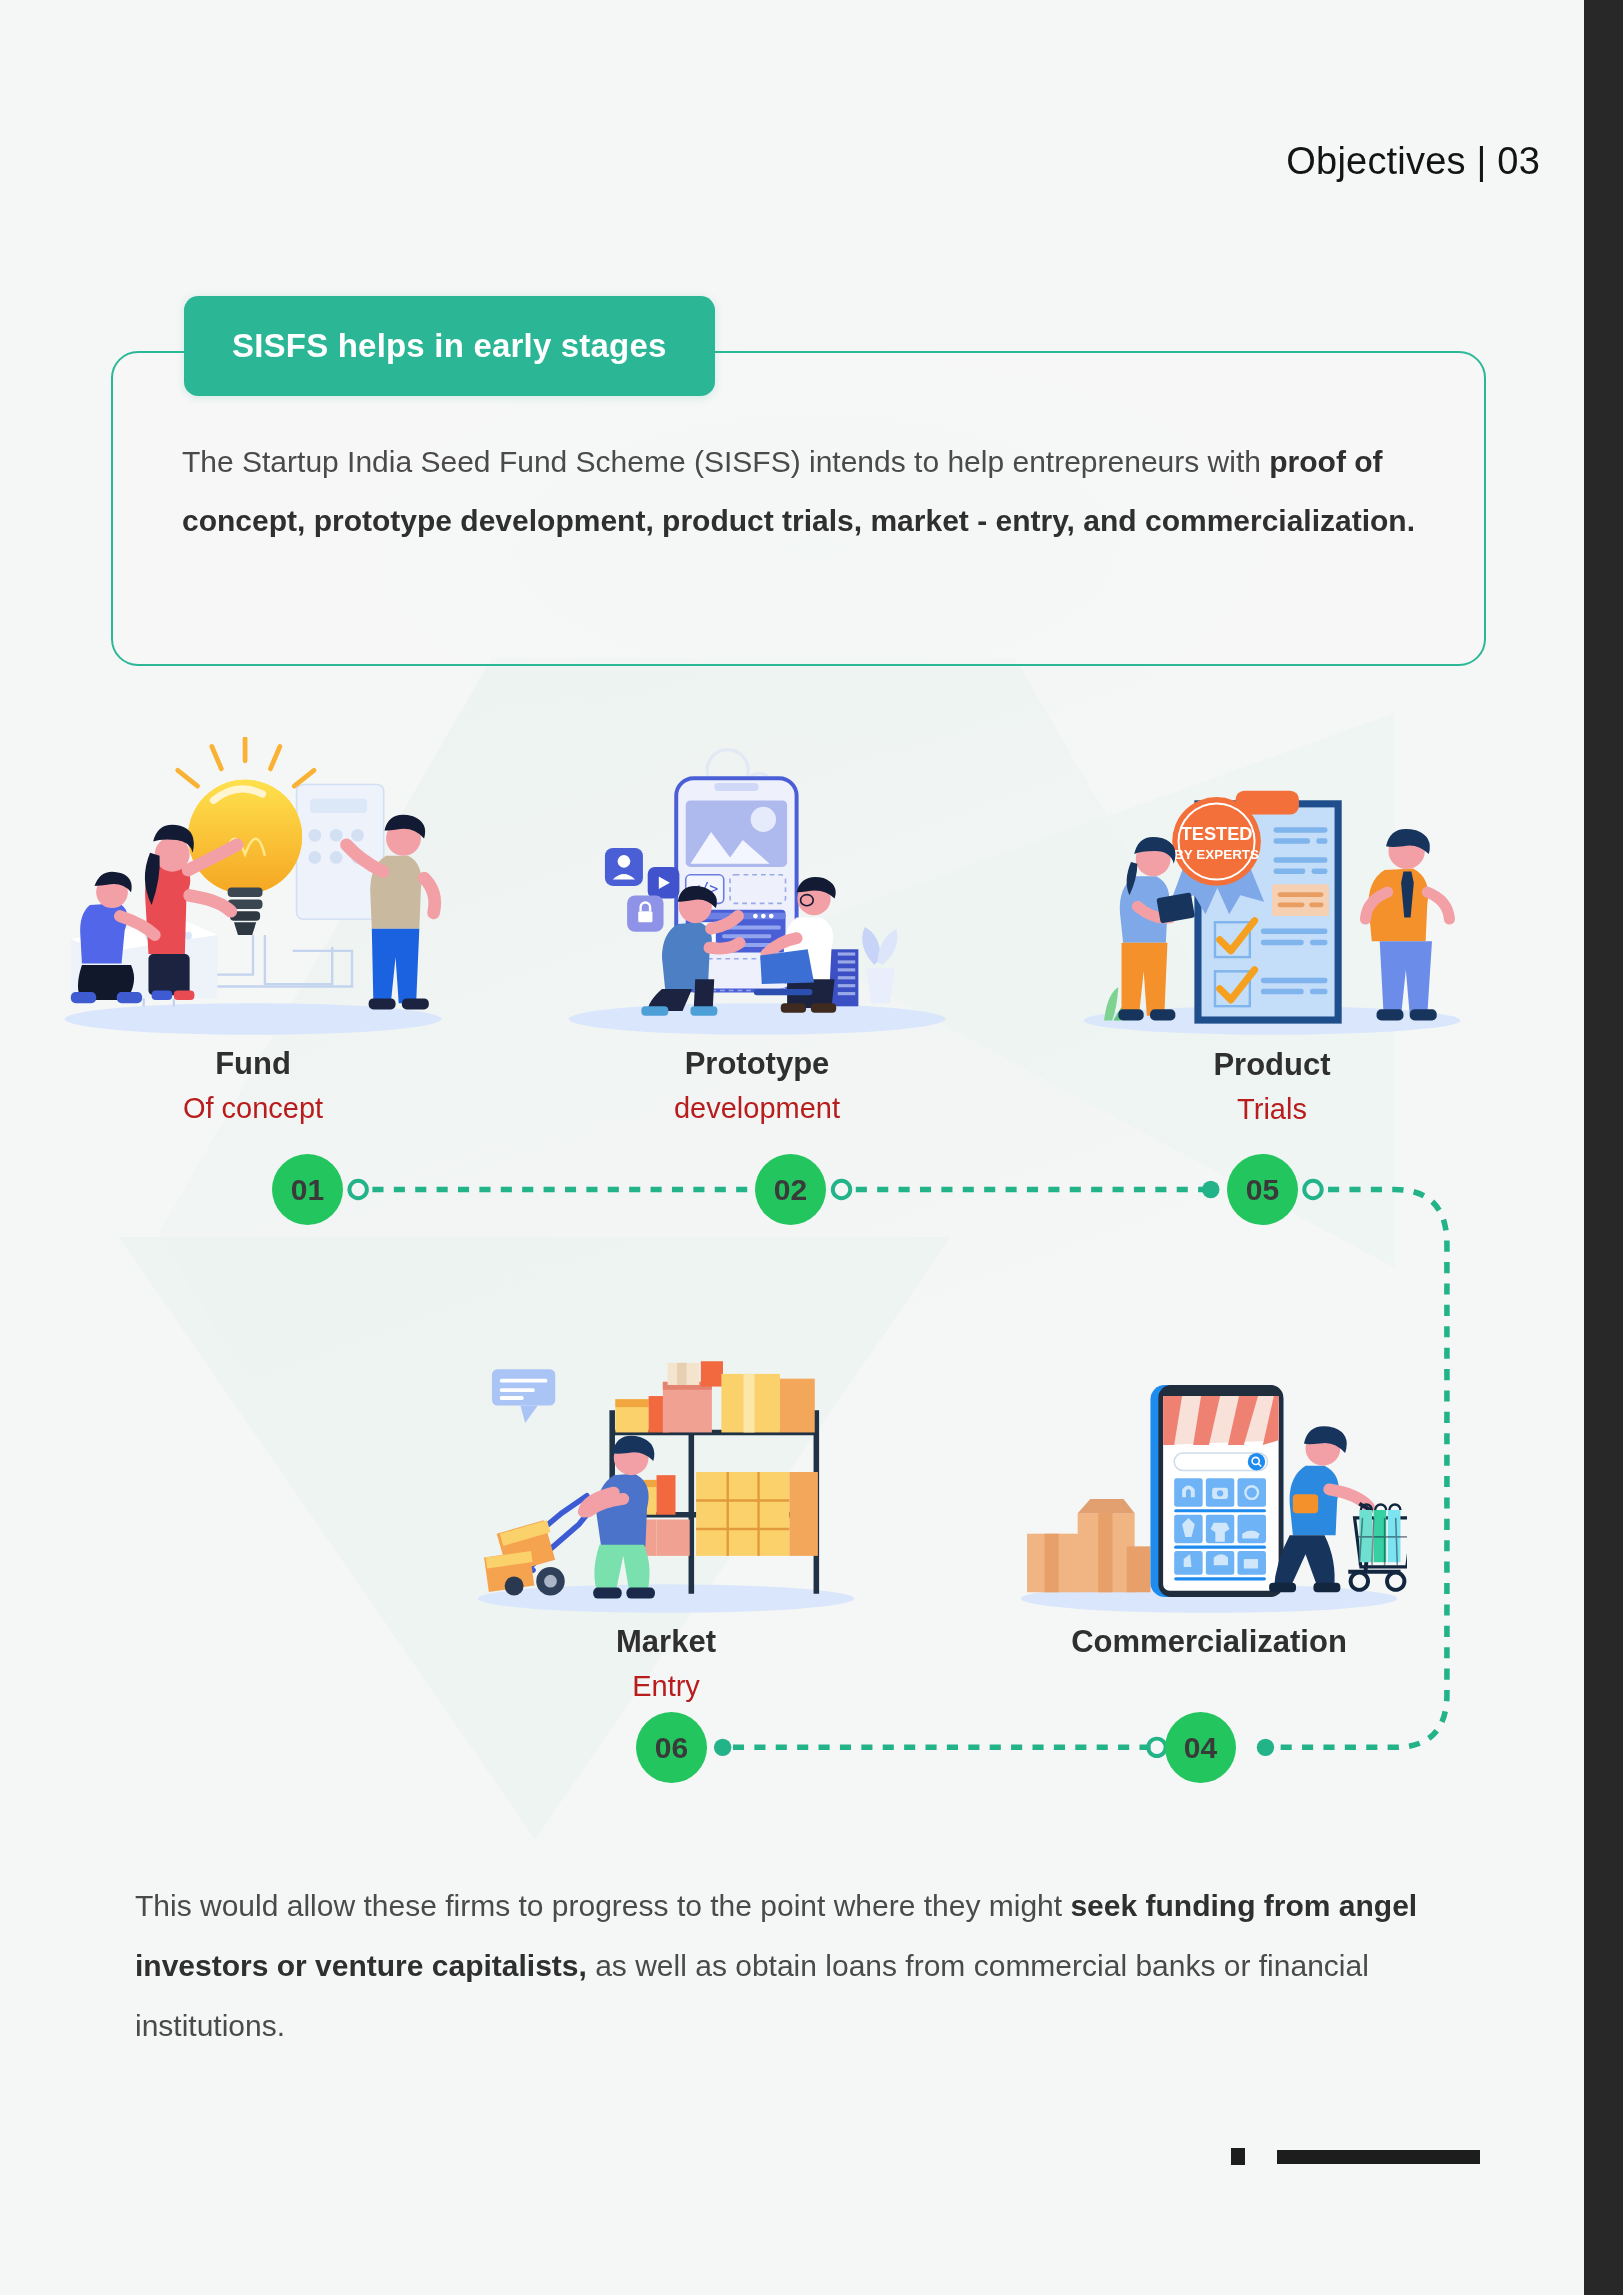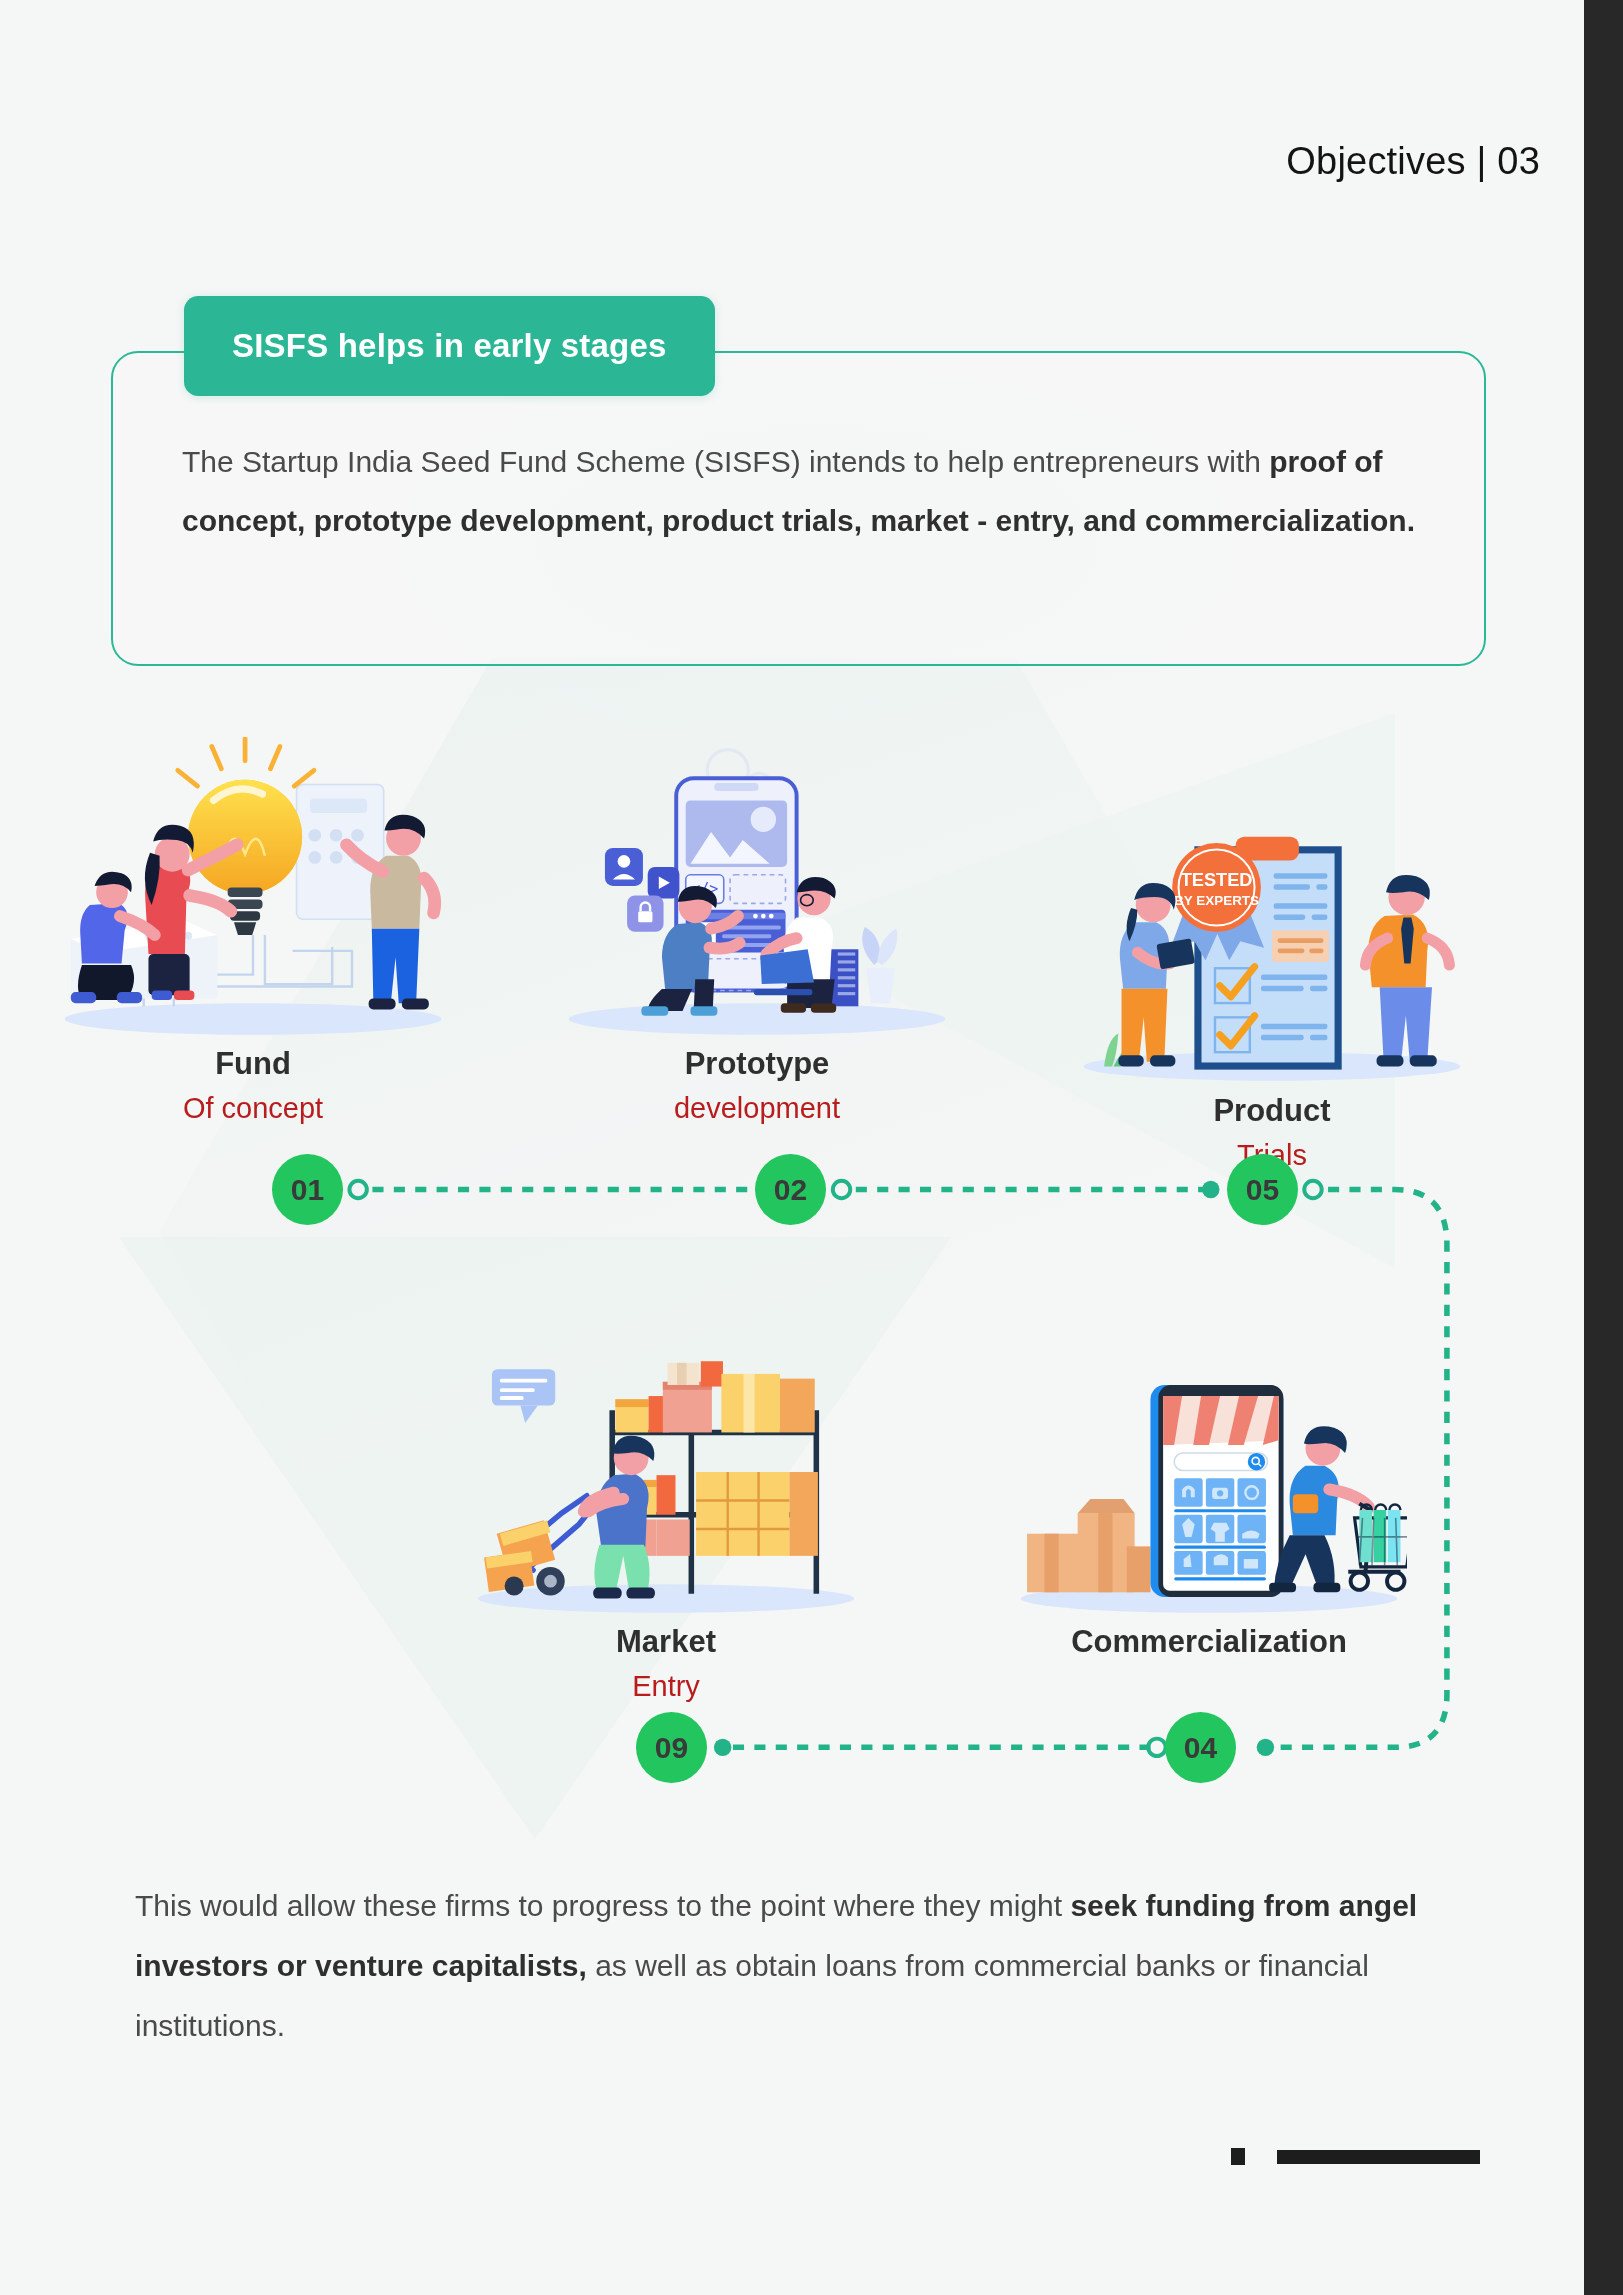--- a/index.html
+++ b/index.html
@@ -78,21 +78,21 @@
 
   
   .step { position:absolute; text-align:center; }
   .art { position:relative; margin:0 auto; }
   .step-title { font-size:31px; font-weight:700; color:#2f2f2f; margin-top:8px; }
   .step-sub   { font-size:29px; font-weight:400; color:#b91c1c; margin-top:9.5px; }
 
   
   #step-1 { left:55px;  top:737px; width:396px; }
   #step-2 { left:559px; top:737px; width:396px; }
-  #step-3 { left:1074px;top:819px; width:396px; }
+  #step-3 { left:1074px;top:773px; width:396px; }
   
   #step-4 { left:468px;  top:1347px; width:396px; }
   #step-5 { left:1011px; top:1347px; width:396px; }
 
   
   #timeline { position:absolute; left:0; top:0; width:1584px; height:2295px; pointer-events:none; }
   .num-chip {
     position:absolute; width:71px; height:71px;
     border-radius:50%;
     background:#22c55e;
@@ -564,21 +564,21 @@
 
     <circle cx="1460" cy="2205" r="11" fill="none" stroke="#22b389" stroke-width="5"></circle>
     <line x1="1452" y1="2205" x2="920" y2="2205" stroke="#22b389" stroke-width="7" stroke-dasharray="14 13"></line>
     <circle cx="912" cy="2205" r="11" fill="#22b389"></circle>
   </svg>
 
   <div class="num-chip" id="chip-01">01</div>
   <div class="num-chip" id="chip-02">02</div>
   <div class="num-chip" id="chip-03">05</div>
   <div class="num-chip" id="chip-04">04</div>
-  <div class="num-chip" id="chip-05">09</div>
+  <div class="num-chip" id="chip-05">06</div>
 
   <div id="footer-text">
     <span>This would allow these firms to progress to the point where they might </span><b>seek funding from angel investors or venture capitalists,</b><span> as well as obtain loans from commercial banks or financial institutions.</span>
   </div>
 
   <div id="mark-dot"></div>
   <div id="mark-bar"></div>
 
 </div>
 

